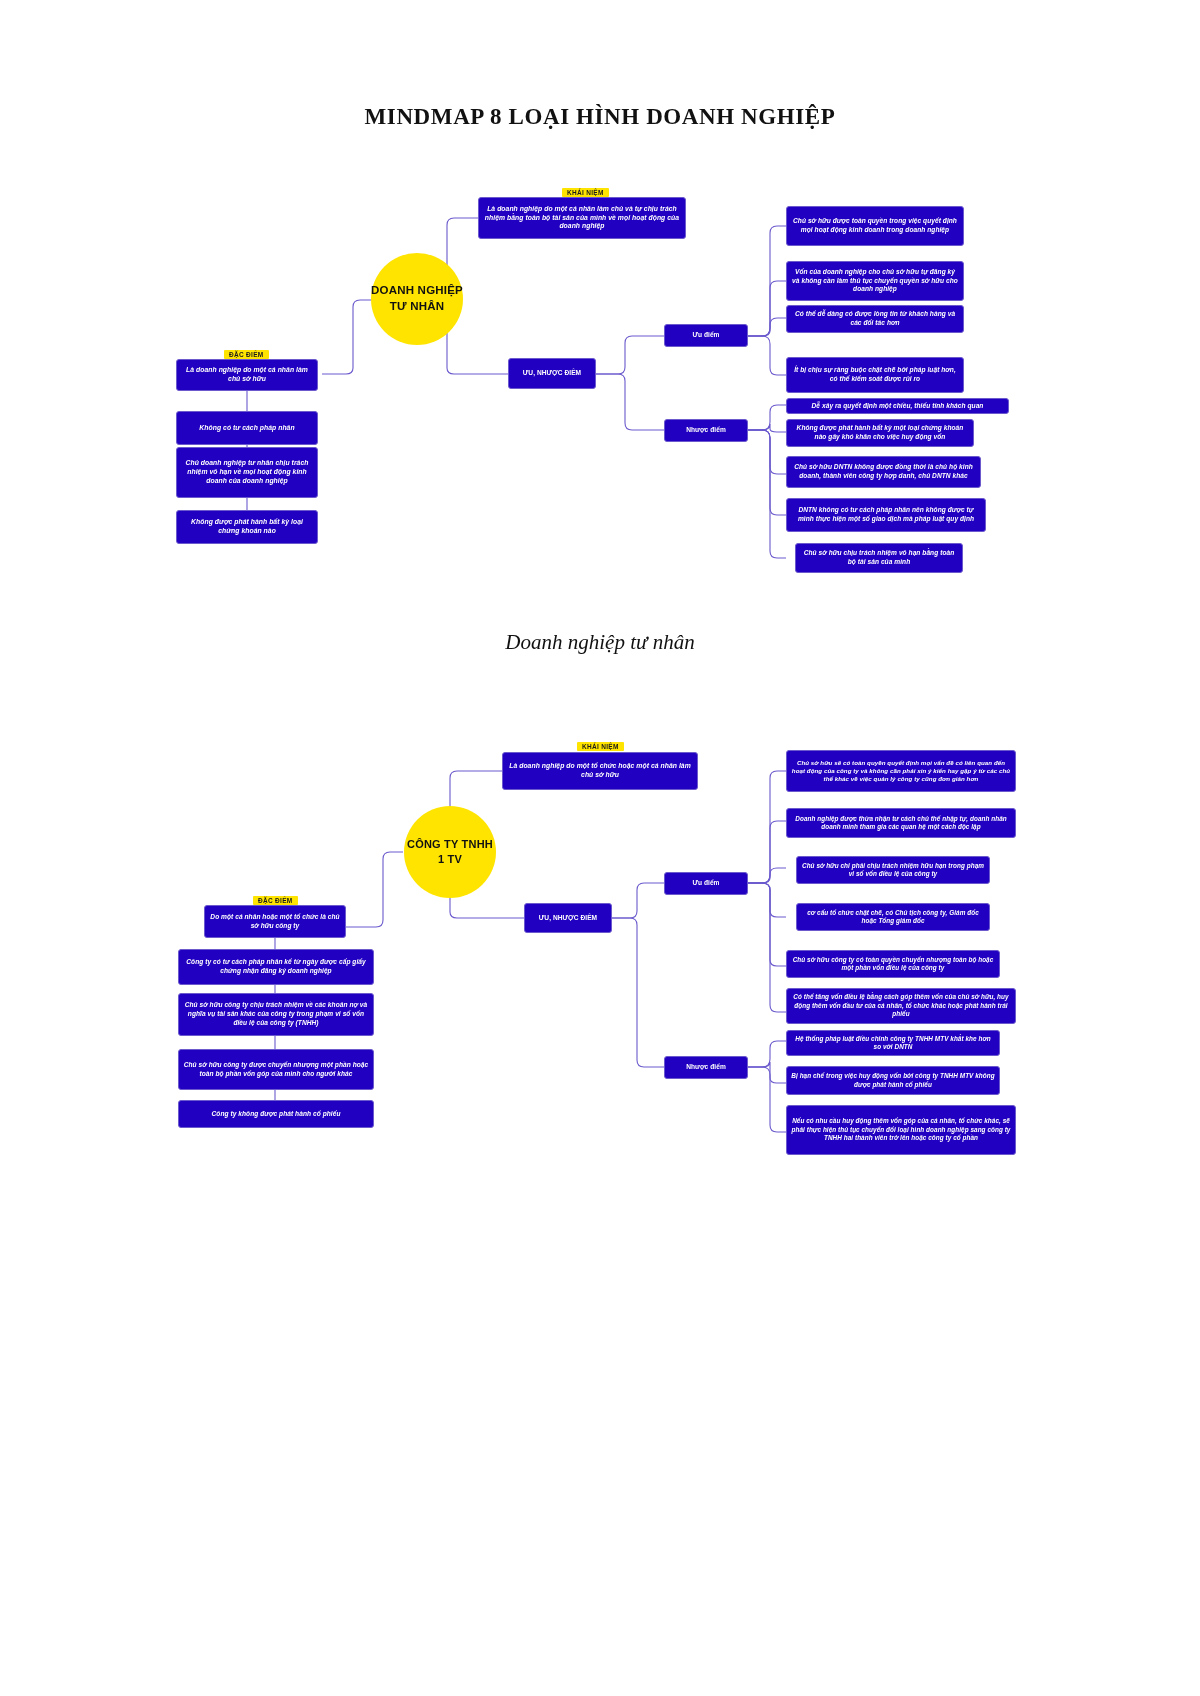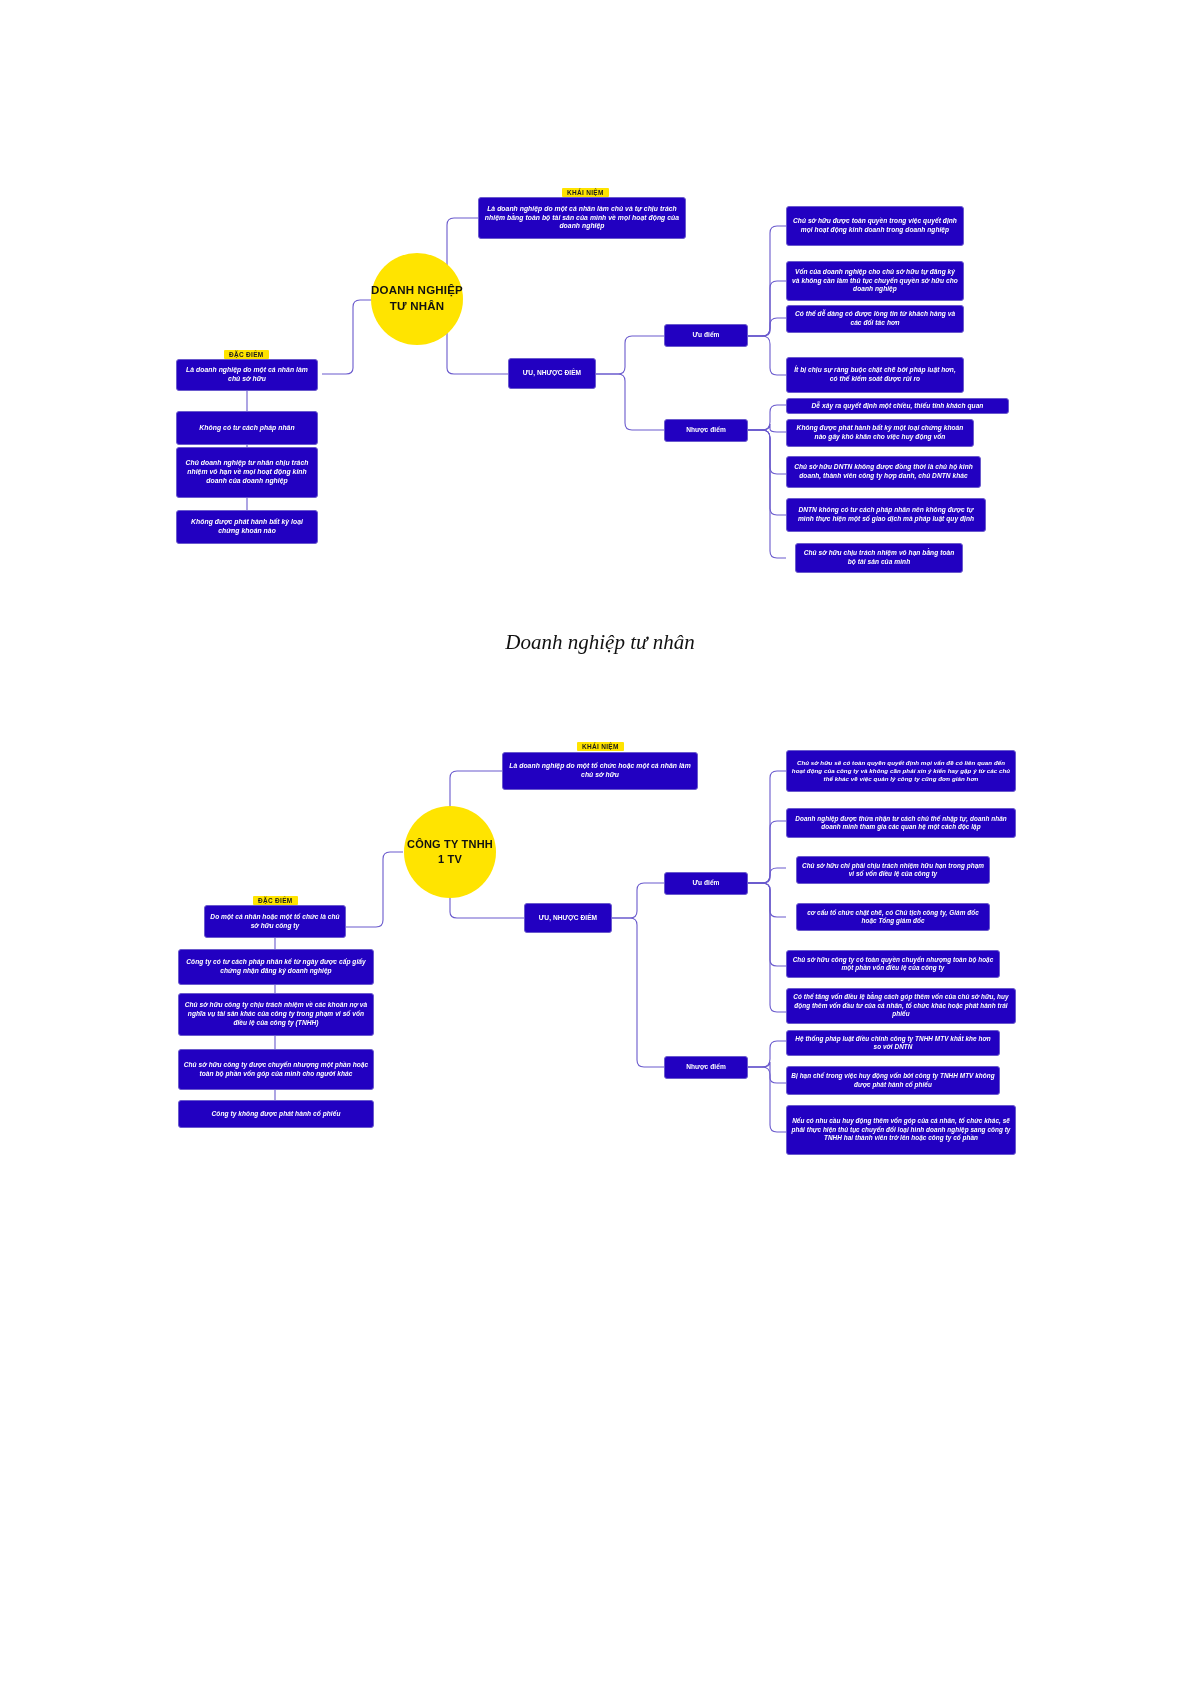--- a/index.html
+++ b/index.html
@@ -73,20 +73,21 @@
     left:0;right:0;
   }
   svg.edges{position:absolute;left:0;top:0;overflow:visible;}
   svg.edges path,svg.edges line{fill:none;stroke:#6a5acd;stroke-width:1.1;}
 </style>
 </head>
 <body>
 
 <div class="page">
 
+  <div class="doc-title">MINDMAP 8 LOẠI HÌNH DOANH NGHIỆP</div>
 
   <div class="map" style="left:0;top:0;width:1200px;height:620px;">
 
     <svg class="edges" width="1200" height="620">
 
       <path d="M447,265 L447,225 Q447,218 454,218 L478,218"></path>
 
       <path d="M447,333 L447,368 Q447,374 454,374 L508,374"></path>
 
       <path d="M400,300 L360,300 Q353,300 353,307 L353,368 Q353,374 346,374 L322,374"></path>

